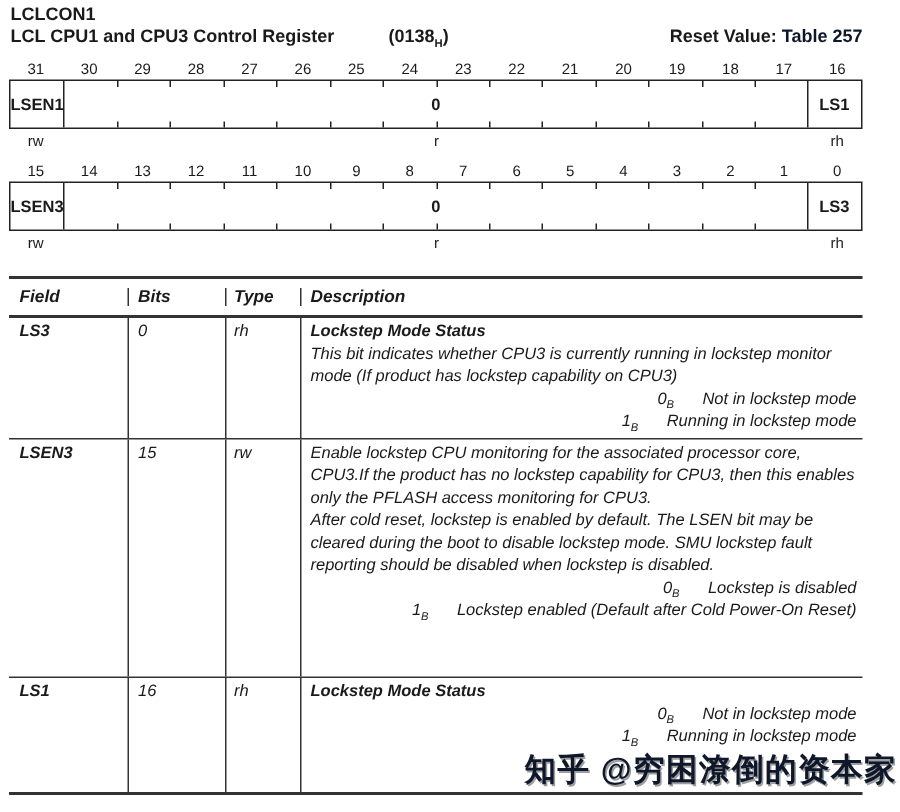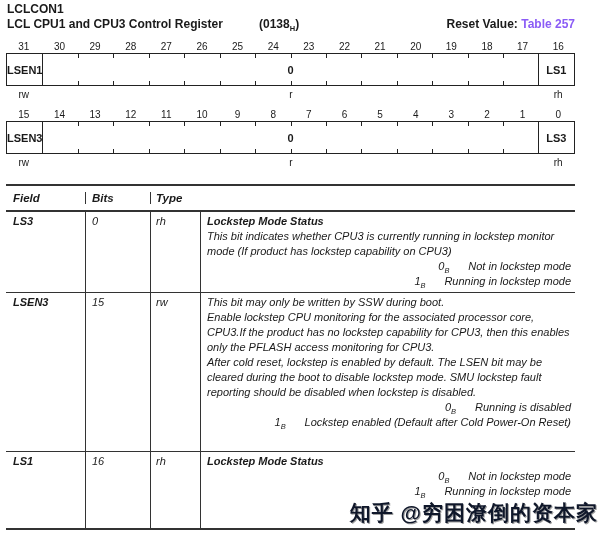--- a/index.html
+++ b/index.html
@@ -61,21 +61,21 @@
              font-weight:700;}
 </style>
 </head>
 <body>
 
 <div class="page">
 
   <div class="reg-short">LCLCON1</div>
   <div class="reg-long">LCL CPU1 and CPU3 Control Register</div>
   <div class="reg-addr"><span>(0138</span><sub class="small">H</sub><span>)</span></div>
-  <div class="reset-value"><span>Reset Value: </span><span class="reset-link" id="reset-link" style="color: #8b5cf6;">Table 257</span></div>
+  <div class="reset-value"><span>Reset Value: </span><span class="reset-link" id="reset-link" style="color: #0f172a;">Table 257</span></div>
 
   <div class="reg-row" id="reg-row-0" style="top:41px;">
       <div class="bits-row">
         <span class="bit-num">31</span>
         <span class="bit-num">30</span>
         <span class="bit-num">29</span>
         <span class="bit-num">28</span>
         <span class="bit-num">27</span>
         <span class="bit-num">26</span>
         <span class="bit-num">25</span>
@@ -181,20 +181,21 @@
         <span class="acc acc-mid">r</span>
         <span class="acc acc-right">rh</span>
       </div>
     </div>
 
   <div class="ftable" id="ftable">
     <div class="thead">
       <div class="c1">Field</div>
       <div class="c2">Bits</div>
       <div class="c3">Type</div>
+      <div class="c4">Description</div>
     </div>
     <div id="table-body">
         <div class="trow" style="min-height: 80px;">
           <div class="c1">LS3</div>
           <div class="c2">0</div>
           <div class="c3">rh</div>
           <div class="c4">
             <div class="desc-title">Lockstep Mode Status</div>
             <div class="desc-par">This bit indicates whether CPU3 is currently running in lockstep monitor mode (If product has lockstep capability on CPU3)</div>
             <div class="val-line">
@@ -205,26 +206,25 @@
               <span class="val-key"><span>1</span><sub class="small">B</sub></span>
               <span>Running in lockstep mode</span>
             </div>
           </div>
         </div>
         <div class="trow" style="min-height: 158px;">
           <div class="c1">LSEN3</div>
           <div class="c2">15</div>
           <div class="c3">rw</div>
           <div class="c4">
-            <div class="desc-par">This bit may only be written by SSW during boot.</div>
             <div class="desc-par">Enable lockstep CPU monitoring for the associated processor core, CPU3.If the product has no lockstep capability for CPU3, then this enables only the PFLASH access monitoring for CPU3.</div>
             <div class="desc-par">After cold reset, lockstep is enabled by default. The LSEN bit may be cleared during the boot to disable lockstep mode. SMU lockstep fault reporting should be disabled when lockstep is disabled.</div>
             <div class="val-line">
               <span class="val-key"><span>0</span><sub class="small">B</sub></span>
-              <span>Running is disabled</span>
+              <span>Lockstep is disabled</span>
             </div>
             <div class="val-line">
               <span class="val-key"><span>1</span><sub class="small">B</sub></span>
               <span>Lockstep enabled (Default after Cold Power-On Reset)</span>
             </div>
           </div>
         </div>
         <div class="trow" style="min-height: 76px;">
           <div class="c1">LS1</div>
           <div class="c2">16</div>

